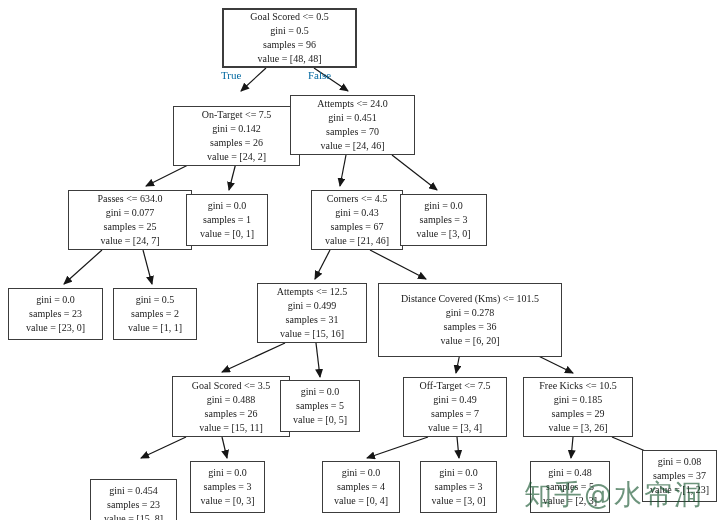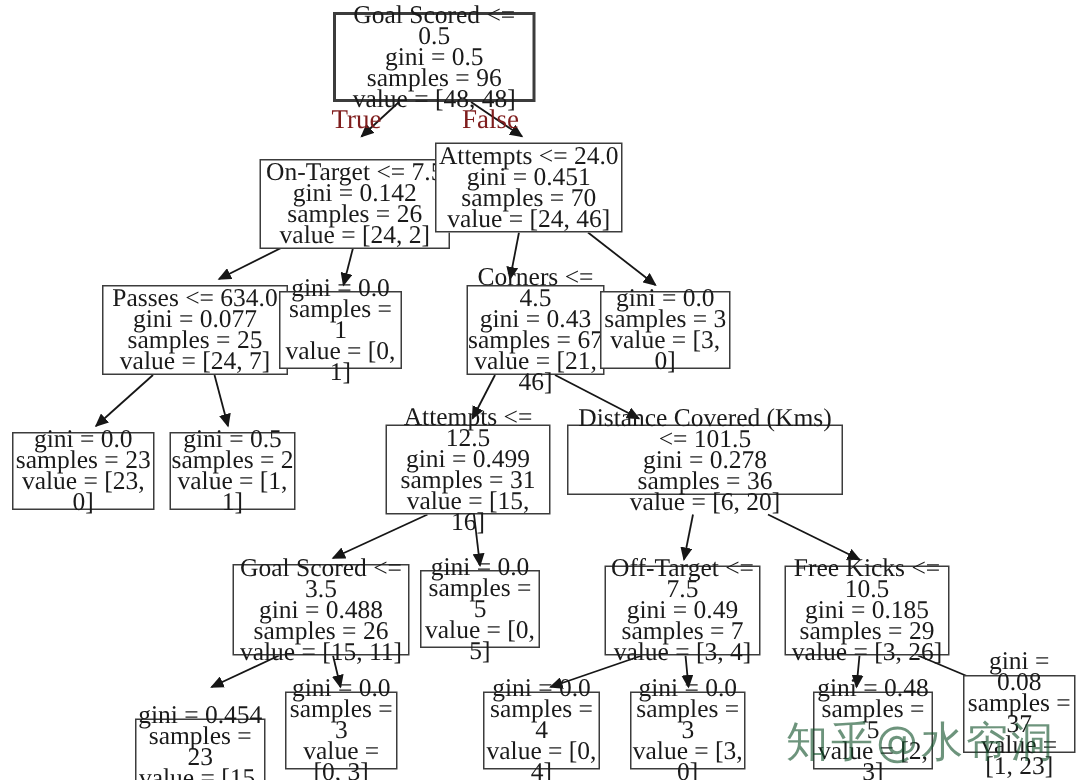--- a/index.html
+++ b/index.html
@@ -5,53 +5,53 @@
   html,body{margin:0;padding:0;background:#fff;}
   #canvas{
     position:relative;width:720px;height:520px;background:#ffffff;overflow:hidden;
     font-family:"Liberation Serif","DejaVu Serif",serif;color:#1a1a1a;
   }
   svg.edges{position:absolute;left:0;top:0;z-index:1;}
   svg.edges line{stroke:#161616;stroke-width:1.2;}
   .node{
     position:absolute;z-index:2;background:#fff;border:1px solid #3c3c3c;
     display:flex;flex-direction:column;justify-content:center;align-items:center;
-    font-size:17px;line-height:14px;text-align:center;box-sizing:border-box;
+    font-size:10px;line-height:14px;text-align:center;box-sizing:border-box;
   }
   .node.root{border-width:2px;}
-  .edge-label{position:absolute;z-index:3;font-size:18px;color:#7f1d1d;}
+  .edge-label{position:absolute;z-index:3;font-size:11px;color:#0369a1;}
   #lbl-true{left:221px;top:69px;}
   #lbl-false{left:308px;top:69px;}
   #watermark{
     position:absolute;z-index:5;left:524px;top:476px;width:180px;
     font-family:"DejaVu Sans","Liberation Sans",sans-serif;
     font-size:28px;letter-spacing:2px;color:#14532d;opacity:0.62;
     pointer-events:none;white-space:nowrap;
   }
   
   #n-root       {left:222px;top:8px;  width:135px;height:60px;}
   #n-on-target  {left:173px;top:106px; width:127px;height:60px;}
   #n-attempts24 {left:290px;top:95px; width:125px;height:60px;}
   #n-passes     {left:68px; top:190px;width:124px;height:60px;}
   #n-leaf-d     {left:186px;top:194px;width:82px; height:52px;}
   #n-corners    {left:293px;top:190px;width:92px; height:60px;margin-left:18px;}
   #n-leaf-f     {left:400px;top:194px;width:87px; height:52px;}
   #n-leaf-g     {left:8px;  top:288px;width:95px; height:52px;}
   #n-leaf-h     {left:113px;top:288px;width:84px; height:52px;}
   #n-attempts12 {left:257px;top:283px;width:110px;height:60px;}
-  #n-distance   {left:378px;top:283px;width:184px;height:47px;}
-  #n-goal35     {left:155px;top:376px;width:118px;height:61px;}
+  #n-distance   {left:378px;top:283px;width:184px;height:74px;}
+  #n-goal35     {left:172px;top:376px;width:118px;height:61px;}
   #n-leaf-l     {left:280px;top:380px;width:80px; height:52px;}
   #n-off-target {left:403px;top:377px;width:104px;height:60px;}
   #n-free-kicks {left:523px;top:377px;width:110px;height:60px;}
   #n-leaf-o     {left:90px; top:479px;width:87px; height:52px;}
   #n-leaf-p     {left:190px;top:461px;width:75px; height:52px;}
   #n-leaf-q     {left:322px;top:461px;width:78px; height:52px;}
   #n-leaf-r     {left:420px;top:461px;width:77px; height:52px;}
-  #n-leaf-s     {left:530px;top:461px;width:80px; height:52px;margin-left:12px;}
+  #n-leaf-s     {left:530px;top:461px;width:80px; height:52px;}
   #n-leaf-t     {left:622px;top:450px;width:75px; height:52px;margin-left:20px;}
 </style>
 </head>
 <body>
 
 <div id="canvas">
 
   <svg class="edges" width="720" height="520" aria-hidden="true">
     <defs>
       <marker id="ah" markerWidth="10" markerHeight="8" refX="8" refY="4" orient="auto" markerUnits="userSpaceOnUse">

